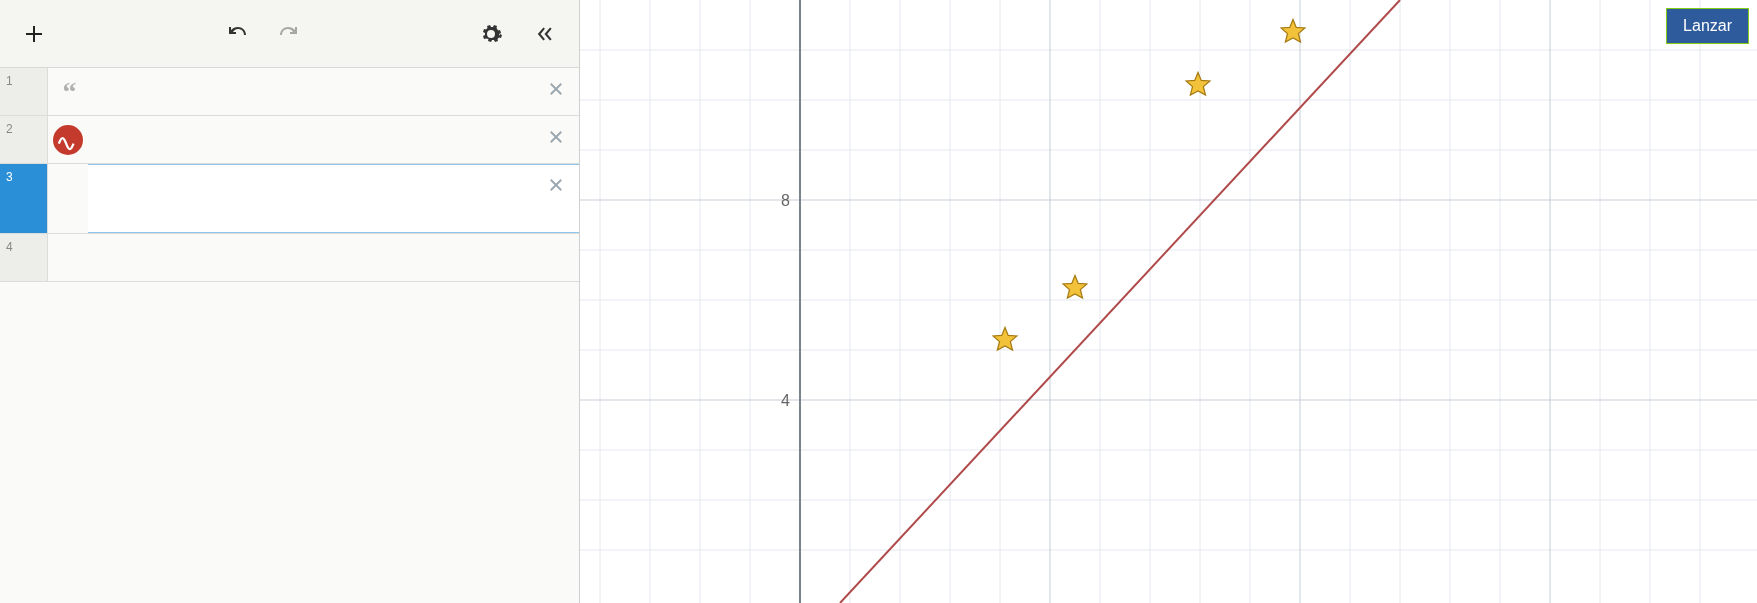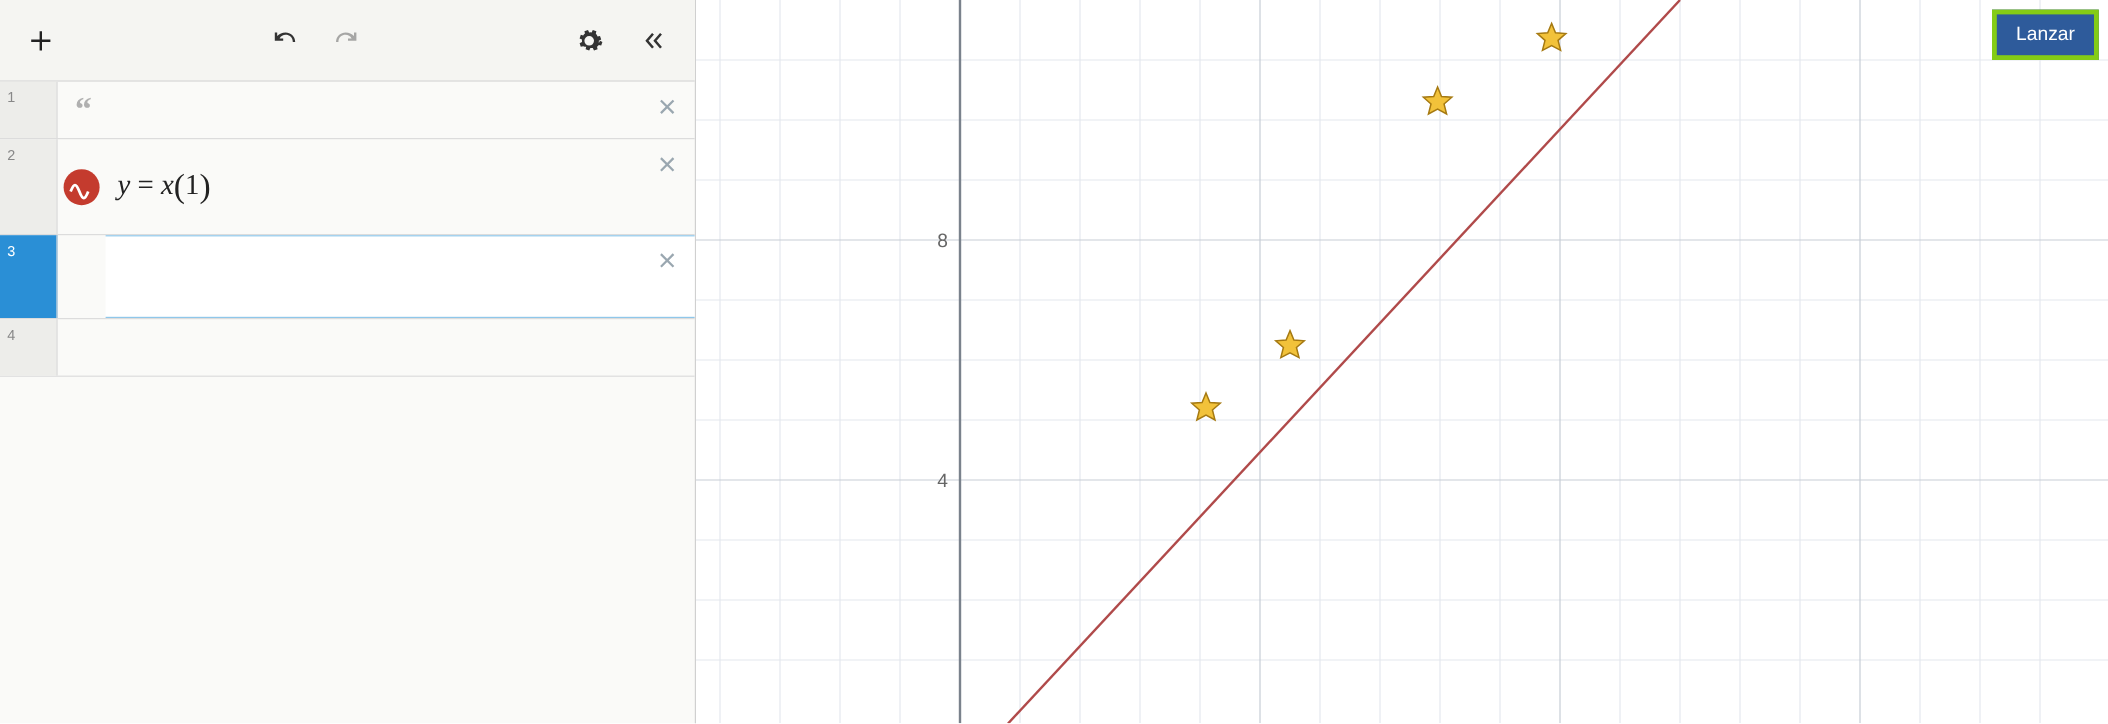--- a/index.html
+++ b/index.html
@@ -43,21 +43,21 @@
   
   
   .graph { flex:1; position:relative; overflow:hidden; background:#fff; }
   .graph svg.plot { position:absolute; inset:0; width:100%; height:100%; }
   .axis-label { font-size:16px; fill:#666; font-family:Arial; }
   
   .star { position:absolute; width:30px; height:30px; transform: translate(-50%,-50%); }
   .star svg { width:100%; height:100%; }
   
   
-  .launch { position:absolute; top:8px; right:8px; background:#2e5b9b; color:#fff; padding:8px 16px; font-size:16px; cursor:pointer; border:4px solid #84cc16; }
+  .launch { position:absolute; top:8px; right:8px; background:#2e5b9b; color:#fff; padding:8px 16px; font-size:16px; cursor:pointer; border:1px solid #84cc16; }
 </style>
 </head>
 <body>
 
 <div class="app">
 
   <div class="panel">
 
     <div class="toolbar">
       <div class="toolbar-left">
@@ -107,25 +107,20 @@
         </div>
       </div>
 
       <div class="row">
         <div class="row-idx">2</div>
         <div class="row-icon">
           <span class="wave-icon">
             <svg viewBox="0 0 24 24">
                 <path d="M2 16c3-8 5-8 8 0s5 8 8 0"></path>
               </svg>
-          </span>
-        </div>
-        <div class="row-body">
-          <span class="math">
-            <span>y</span> <span style="font-style:normal;">=</span> <span>x</span><span class="paren">(</span><span style="font-style:normal;">1</span><span class="paren">)</span>
           </span>
         </div>
         <div class="row-close">
           <svg viewBox="0 0 24 24">
               <path stroke="#9aa7b0" stroke-width="2.5" d="M5 5l14 14M19 5L5 19"></path>
             </svg>
         </div>
       </div>
 
       <div class="row editing">

